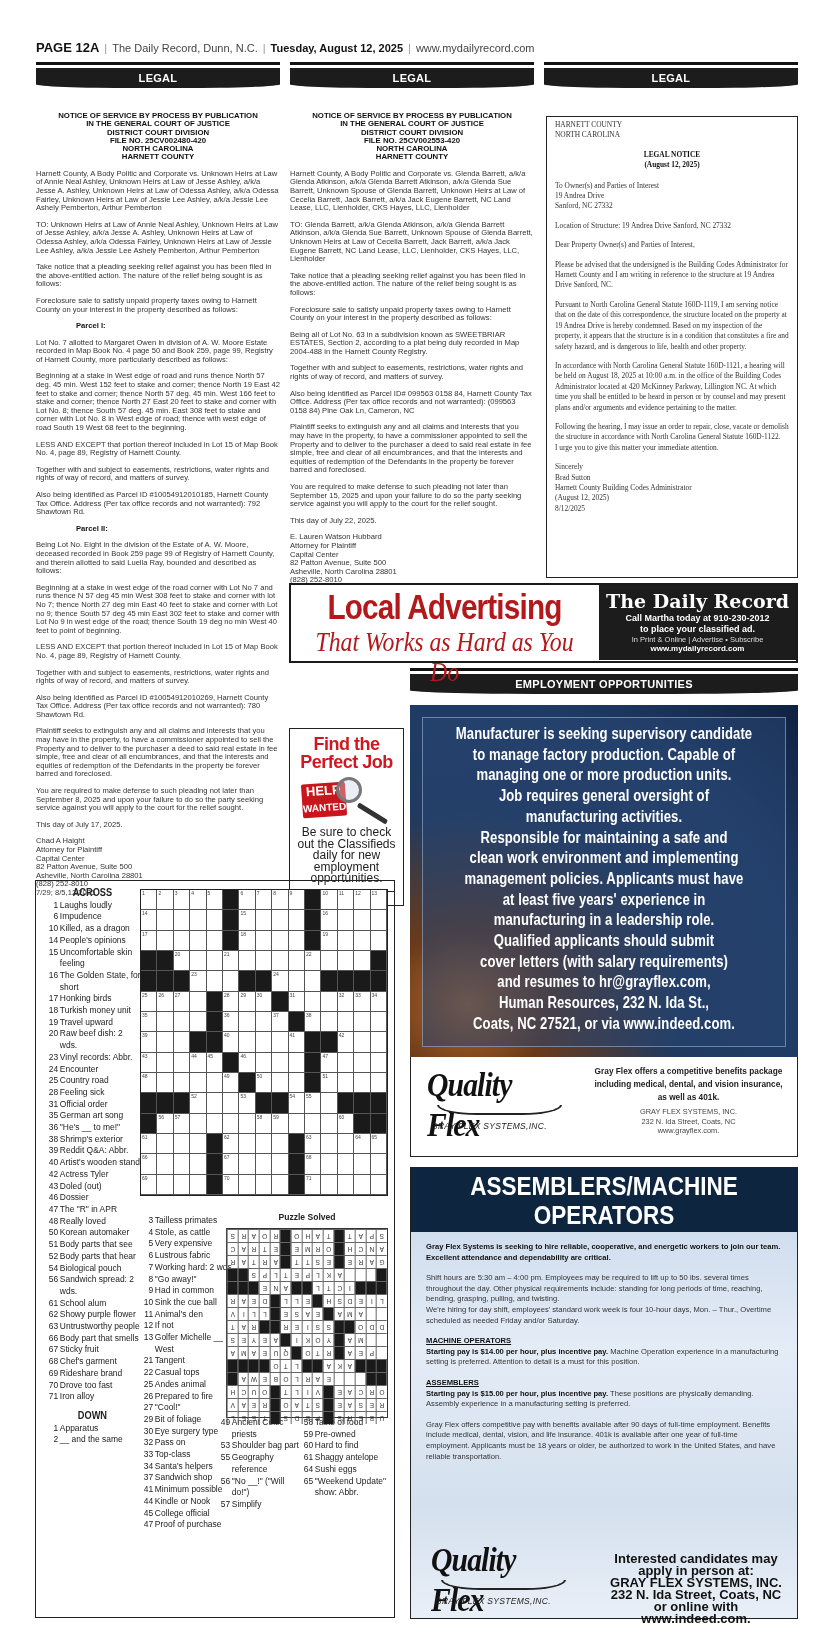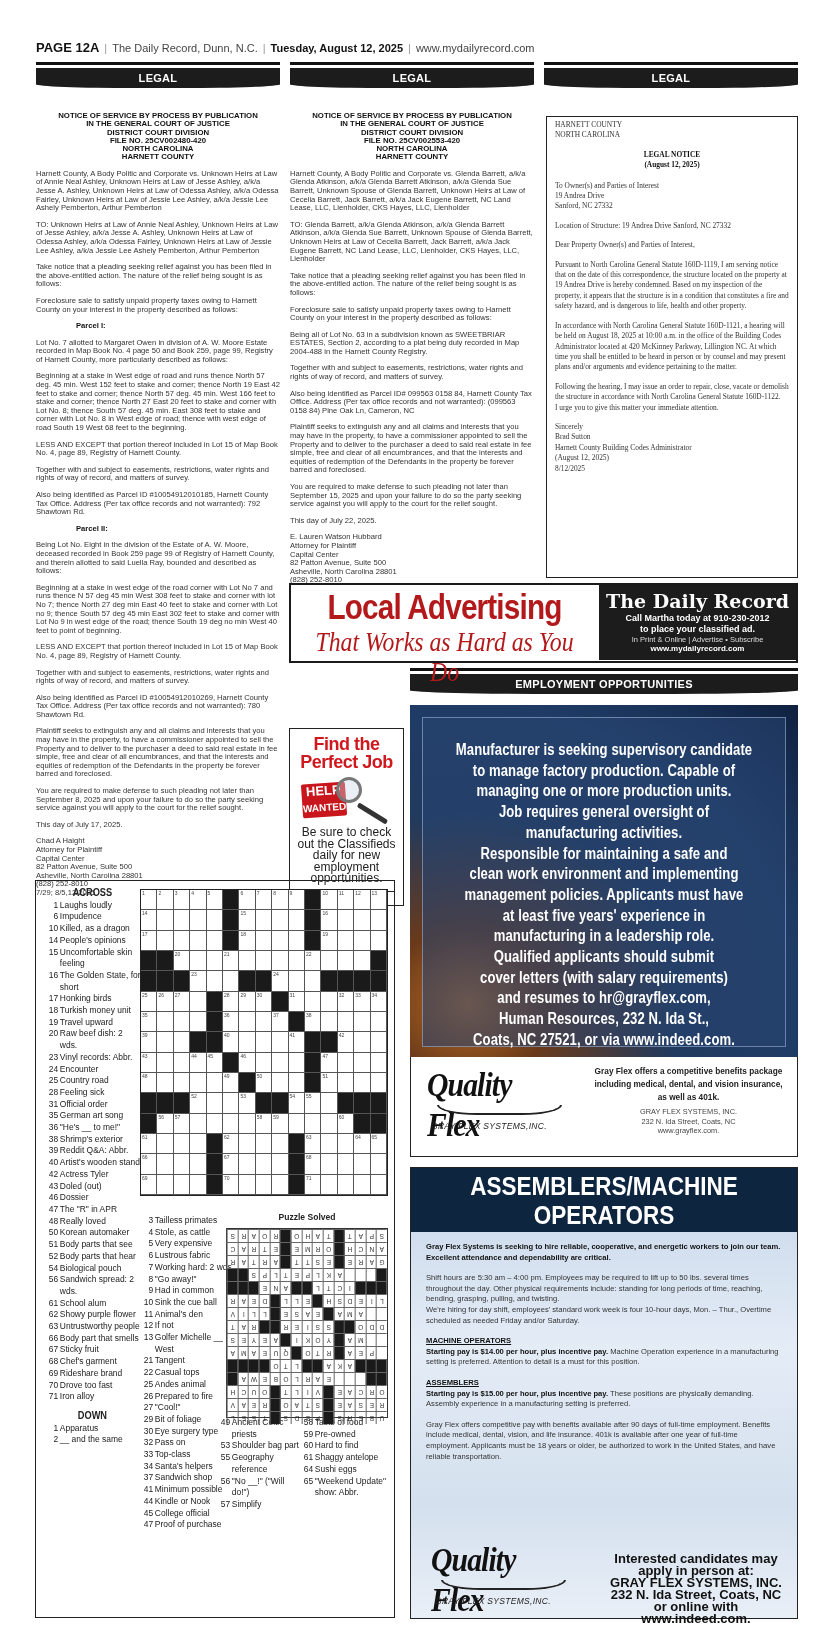--- a/index.html
+++ b/index.html
@@ -54,21 +54,21 @@
   .cell.b { background: #1a1a1a; }
   .cell .num { position: absolute; left: 1px; top: 0; font-size: 5px; line-height: 6px; color: #444; }
 
   .solved { position: absolute; left: 190px; top: 330px; width: 162px; }
   .solved .t { font-weight: bold; text-align: center; font-size: 9.5px; margin-bottom: 6px; transform: scaleX(0.9); }
   .sgrid { display: grid; grid-template-columns: repeat(15, 1fr); grid-template-rows: repeat(15, 1fr); width: 162px; height: 190px; border: 1px solid #333; }
   .sgrid div { border-right: 0.5px solid #666; border-bottom: 0.5px solid #666; font-size: 6.5px; line-height: 12px; text-align: center; color: #333; transform: rotate(180deg); }
   .sgrid div.b { background: #1a1a1a; }
 
   .emp-ad { position: absolute; left: 410px; top: 705px; width: 388px; height: 352px; background: radial-gradient(ellipse at 15% 85%, #b86b25 0%, #6a3a1a 18%, #213a5e 45%, #1f3c66 70%, #0f2140 100%); }
-  .emp-ad .inner { position: absolute; left: 12px; top: 12px; right: 12px; bottom: 10px; background: rgba(40,70,115,0.55); border: 1px solid rgba(180,200,230,0.5); color: #fff; text-align: center; font-weight: bold; font-size: 15.6px; line-height: 20.7px; padding-top: 22px; font-family: "Liberation Sans", sans-serif; letter-spacing: 0.1px; transform-origin: top center; }
+  .emp-ad .inner { position: absolute; left: 12px; top: 12px; right: 12px; bottom: 10px; background: rgba(40,70,115,0.55); border: 1px solid rgba(180,200,230,0.5); color: #fff; text-align: center; font-weight: bold; font-size: 15.6px; line-height: 20.7px; padding-top: 6px; font-family: "Liberation Sans", sans-serif; letter-spacing: 0.1px; transform-origin: top center; }
   .emp-ad .inner span { display: block; transform: scaleX(0.84); }
 
   .qf-box { position: absolute; left: 410px; top: 1057px; width: 388px; height: 100px; background: #fff; border-left: 1.5px solid #222; border-right: 1.5px solid #222; border-bottom: 1.5px solid #222; }
   .qf-logo { position: absolute; width: 140px; height: 76px; }
   .qf-logo .q { font-family: "Liberation Serif", serif; font-style: italic; font-weight: bold; font-size: 33px; line-height: 40px; color: #111; letter-spacing: -1px; transform: scaleX(0.9); transform-origin: left top; }
   .qf-logo .tube { position: absolute; left: 10px; top: 40px; width: 125px; height: 10px; border: 2px solid #222; border-radius: 0 0 40px 40px / 0 0 10px 10px; border-top: none; }
   .qf-logo .sub { position: absolute; left: 4px; top: 56px; font-style: italic; font-size: 8.5px; color: #222; letter-spacing: 0.3px; }
   .qf-box .txt { position: absolute; left: 170px; top: 8px; width: 215px; text-align: center; }
   .qf-box .txt .b { font-weight: bold; font-size: 9px; line-height: 13px; color: #222; transform: scaleX(0.92); }
   .qf-box .txt .s { font-size: 7.4px; line-height: 9.5px; color: #444; margin-top: 3px; }
@@ -144,20 +144,21 @@
     </div>
   <div class="sig"><span>E. Lauren Watson Hubbard</span><br><span>Attorney for Plaintiff</span><br><span>Capital Center</span><br><span>82 Patton Avenue, Suite 500</span><br><span>Asheville, North Carolina 28801</span><br><span>(828) 252-8010</span><br><span>8/5,12,19/2025</span></div>
 </div>
 
 <div class="letter" id="notice3">
   <p><span>HARNETT COUNTY</span><br><span>NORTH CAROLINA</span></p>
   <div class="center"><span>LEGAL NOTICE</span><br><span>(August 12, 2025)</span></div>
   <p style="margin-top:10px;"><span>To Owner(s) and Parties of Interest</span><br><span>19 Andrea Drive</span><br><span>Sanford, NC 27332</span></p>
   <p>Location of Structure: 19 Andrea Drive Sanford, NC 27332</p>
   <p>Dear Property Owner(s) and Parties of Interest,</p>
+  <p>Please be advised that the undersigned is the Building Codes Administrator for Harnett County and I am writing in reference to the structure at 19 Andrea Drive Sanford, NC.</p>
   <p>Pursuant to North Carolina General Statute 160D-1119, I am serving notice that on the date of this correspondence, the structure located on the property at 19 Andrea Drive is hereby condemned.  Based on my inspection of the property, it appears that the structure is in a condition that constitutes a fire and safety hazard, and is dangerous to life, health and other property.</p>
   <p>In accordance with North Carolina General Statute 160D-1121, a hearing will be held on August 18, 2025 at 10:00 a.m. in the office of the Building Codes Administrator located at 420 McKinney Parkway, Lillington NC.  At which time you shall be entitled to be heard in person or by counsel and may present plans and/or arguments and evidence pertaining to the matter.</p>
   <p style="margin-bottom:0">Following the hearing, I may issue an order to repair, close, vacate or demolish the structure in accordance with North Carolina General Statute 160D-1122.</p>
   <p>I urge you to give this matter your immediate attention.</p>
   <div><span>Sincerely</span><br><span>Brad Sutton</span><br><span>Harnett County Building Codes Administrator</span><br><span>(August 12, 2025)</span><br><span>8/12/2025</span></div>
 </div>
 
 <div class="ad-local">
   <div class="left">
     <div class="la1">Local Advertising</div>

